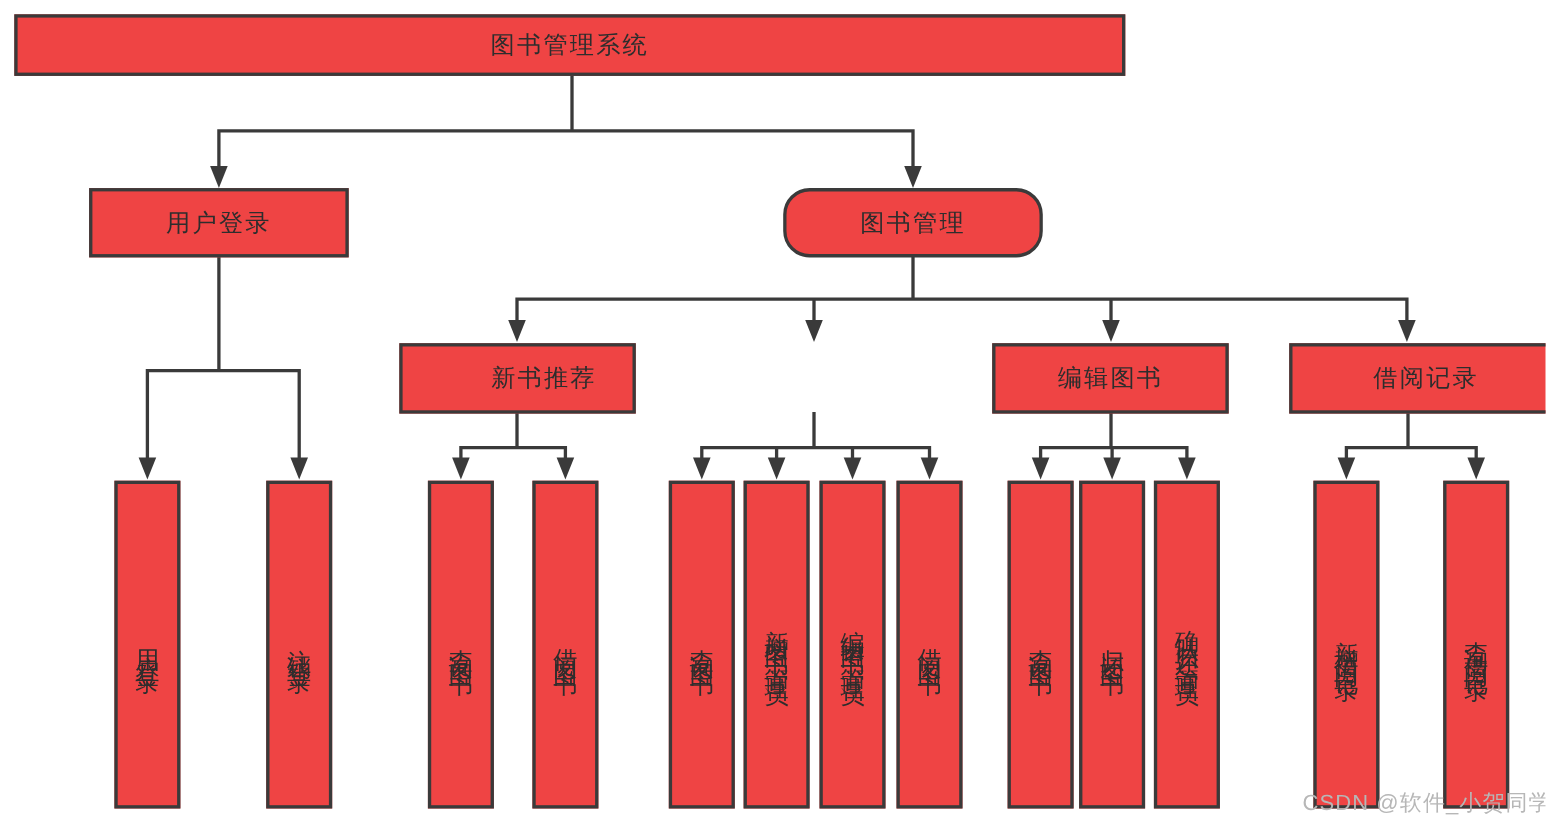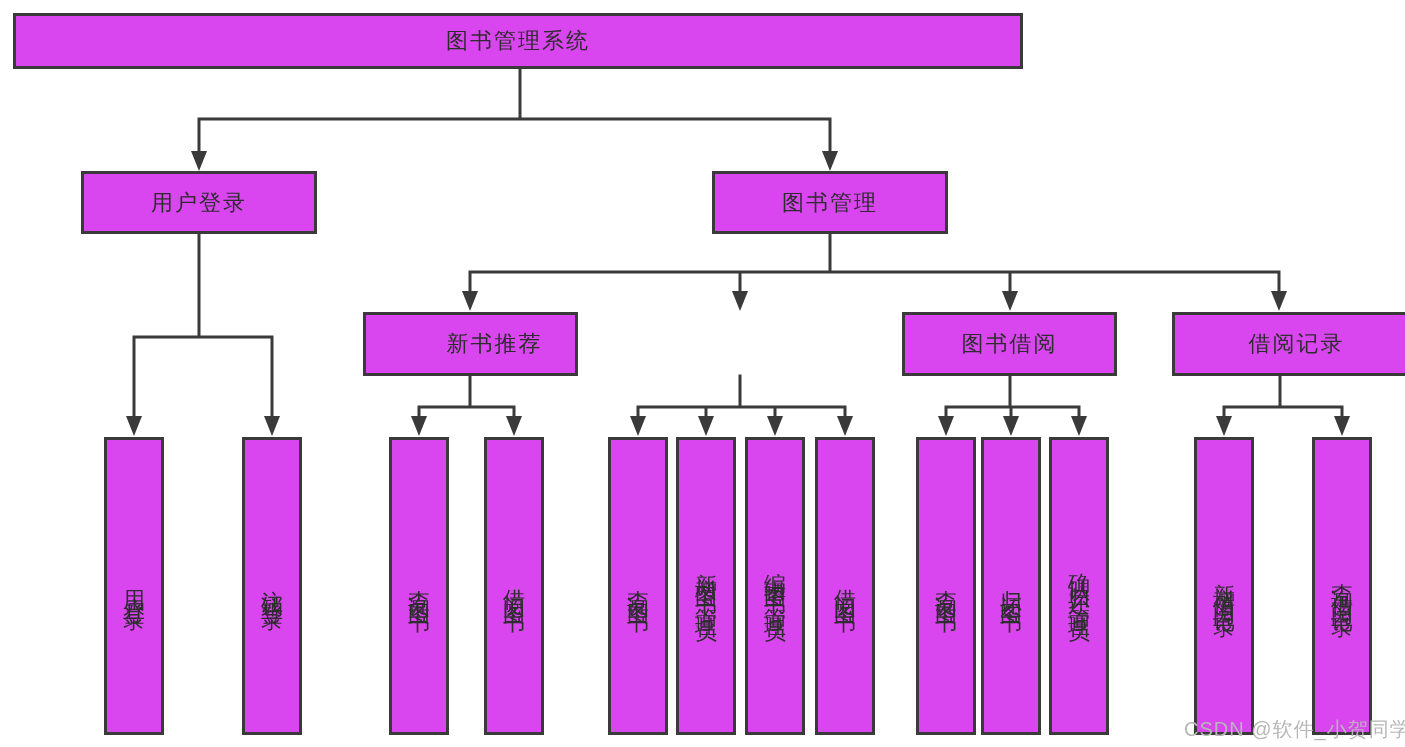--- a/index.html
+++ b/index.html
@@ -21,21 +21,21 @@
     width: 1405px; height: 747px;
   }
   .connectors {
     position: absolute;
     left: 0; top: 0;
     width: 1405px; height: 747px;
   }
   .box {
     position: absolute;
     box-sizing: border-box;
-    background: #d946ef;
+    background: #ef4444;
     border: 3px solid #3a3a3a;
     display: flex;
     align-items: center;
     justify-content: center;
     font-size: 22px;
     letter-spacing: 2px;
     color: #2d2d2d;
     text-align: center;
   }
   .vbox {
@@ -90,24 +90,24 @@
       <polygon points="1003,416 1019,416 1011,436"></polygon>
       <polygon points="1071,416 1087,416 1079,436"></polygon>
       <polygon points="1216,416 1232,416 1224,436"></polygon>
       <polygon points="1334,416 1350,416 1342,436"></polygon>
     </g>
   </svg>
 
   <div class="box" style="left:13px; top:13px; width:1010px; height:56px;">图书管理系统</div>
 
   <div class="box" style="left:81px; top:171px; width:236px; height:63px;">用户登录</div>
-  <div class="box" style="left:712px; top:171px; width:236px; height:63px;">图书管理</div>
+  <div class="box" style="left:712px; top:171px; width:236px; height:63px;border-radius:24px;">图书管理</div>
 
   <div class="box" style="left:363px; top:312px; width:215px; height:64px;padding-left:48px;">新书推荐</div>
-  <div class="box" style="left:902px; top:312px; width:215px; height:64px;">图书借阅</div>
+  <div class="box" style="left:902px; top:312px; width:215px; height:64px;">编辑图书</div>
   <div class="box" style="left:1172px; top:312px; width:249px; height:64px;">借阅记录</div>
 
   <div class="box vbox" style="left:104px; top:437px; width:60px; height:298px;">用户登录</div>
   <div class="box vbox" style="left:242px; top:437px; width:60px; height:298px;">注销登录</div>
 
   <div class="box vbox" style="left:389px; top:437px; width:60px; height:298px;">查询图书</div>
   <div class="box vbox" style="left:484px; top:437px; width:60px; height:298px;">借阅图书</div>
 
   <div class="box vbox" style="left:608px; top:437px; width:60px; height:298px;">查询图书</div>
   <div class="box vbox" style="left:676px; top:437px; width:60px; height:298px;">新增图书（管理员）</div>

